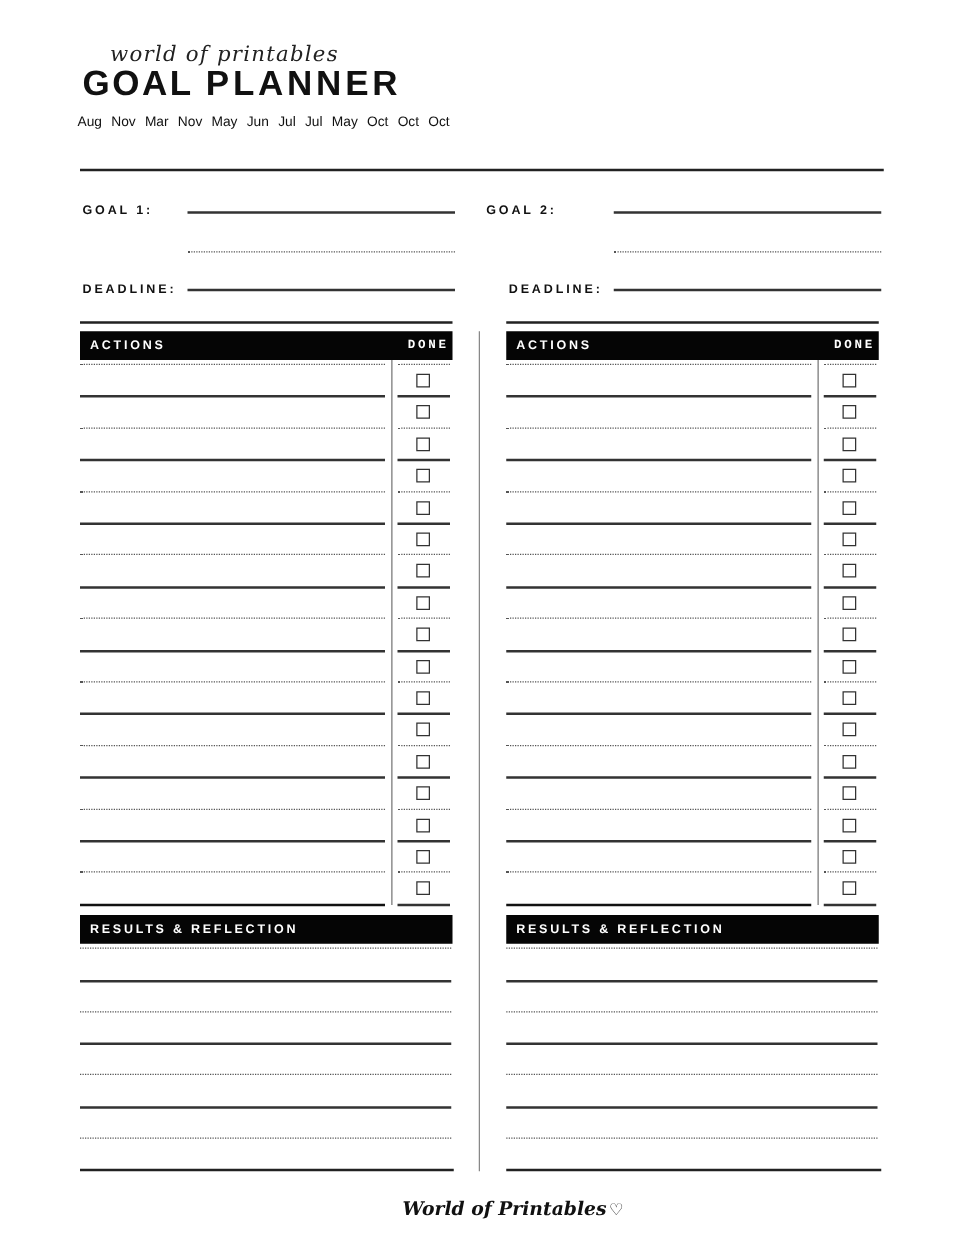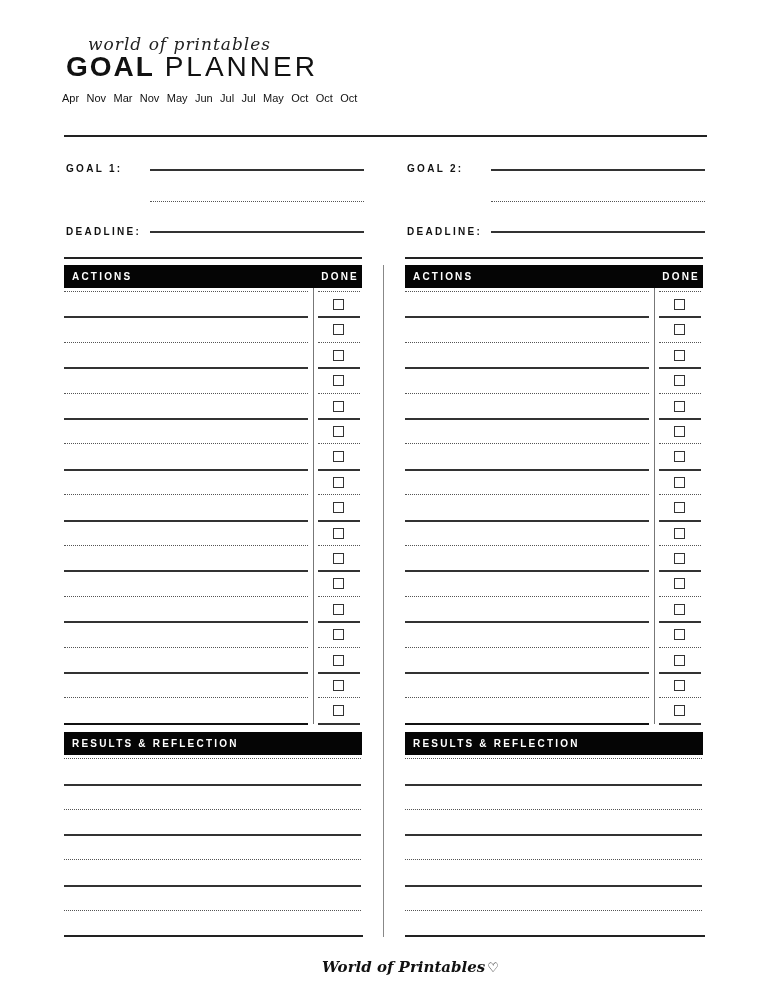--- a/index.html
+++ b/index.html
@@ -2,44 +2,44 @@
 <html><head>
 <meta charset="utf-8">
 <style>
   html,body{margin:0;padding:0;background:#fff;}
   body{width:768px;height:994px;position:relative;overflow:hidden;font-family:"Liberation Sans",sans-serif;color:#111;}
   .abs{position:absolute;}
   .script{font-family:"DejaVu Serif",serif;font-style:italic;}
   .brand-small{left:88px;top:34px;font-size:17px;letter-spacing:1px;color:#222;}
   .title{left:66px;top:52px;font-size:28px;letter-spacing:2px;line-height:30px;white-space:nowrap;}
   .title .bold{font-weight:bold;}
-  .title .light{font-weight:normal;letter-spacing:3px;}
+  .title .light{font-weight:bold;letter-spacing:3px;}
   .months{left:62px;top:92px;font-size:11px;display:flex;gap:0;white-space:nowrap;}
   .months span{margin-right:7.4px;}
   .rule{background:#222;}
   .label{font-size:10px;font-weight:bold;letter-spacing:2.3px;}
   .sline{height:1.5px;background:#333;}
   .dline{height:0;border-top:1px dotted #555;}
   .hdr{background:#050505;color:#fff;font-size:10px;font-weight:bold;letter-spacing:2.2px;height:23px;line-height:23px;box-sizing:border-box;padding-left:8px;}
-  .hdr .done{position:absolute;right:3px;top:0;}
+  .hdr .done{position:absolute;right:3px;top:0;font-family:Liberation Mono, monospace;}
   .vline{width:1px;background:#777;}
   .cbox{width:11px;height:11px;border:1.3px solid #333;box-sizing:border-box;background:#fff;}
   .footer{left:322px;top:958px;font-size:15px;font-weight:bold;color:#111;font-style:italic;font-family:"DejaVu Serif",serif;}
   .heart{font-style:normal;font-weight:normal;font-size:13px;margin-left:2px;}
 </style>
 </head>
 <body>
 
 <div class="abs script brand-small">world of printables</div>
 <div class="abs title">
   <span class="bold">GOAL</span>
   <span class="light">PLANNER</span>
 </div>
 <div class="abs months">
-  <span>Apr</span>
+  <span>Aug</span>
   <span>Nov</span>
   <span>Mar</span>
   <span>Nov</span>
   <span>May</span>
   <span>Jun</span>
   <span>Jul</span>
   <span>Jul</span>
   <span>May</span>
   <span>Oct</span>
   <span>Oct</span>
@@ -136,21 +136,21 @@
       <span>RESULTS &amp; REFLECTION</span>
     </div>
     <div class="abs dline" style="left:64px;top:758px;width:297px;"></div>
     <div class="abs sline" style="left:64px;top:784px;width:297px;"></div>
     <div class="abs dline" style="left:64px;top:809px;width:297px;"></div>
     <div class="abs sline" style="left:64px;top:834px;width:297px;"></div>
     <div class="abs dline" style="left:64px;top:859px;width:297px;"></div>
     <div class="abs sline" style="left:64px;top:885px;width:297px;"></div>
     <div class="abs dline" style="left:64px;top:910px;width:297px;"></div>
     <div class="abs rule" style="left:64px;top:935px;width:299px;height:2px;"></div>
-    <div class="abs label" style="left:407px;top:163px;">GOAL 2:</div>
+    <div class="abs label" style="left:389px;top:163px;">GOAL 2:</div>
     <div class="abs sline" style="left:491px;top:169px;width:214px;"></div>
     <div class="abs dline" style="left:491px;top:201px;width:214px;"></div>
     <div class="abs label" style="left:407px;top:226px;">DEADLINE:</div>
     <div class="abs sline" style="left:491px;top:231px;width:214px;"></div>
     <div class="abs rule" style="left:405px;top:257px;width:298px;height:2px;"></div>
     <div class="abs hdr" style="left:405px;top:265px;width:298px;">
       <span>ACTIONS</span>
       <span class="done">DONE</span>
     </div>
     <div class="abs vline" style="left:654px;top:288px;height:436px;"></div>

